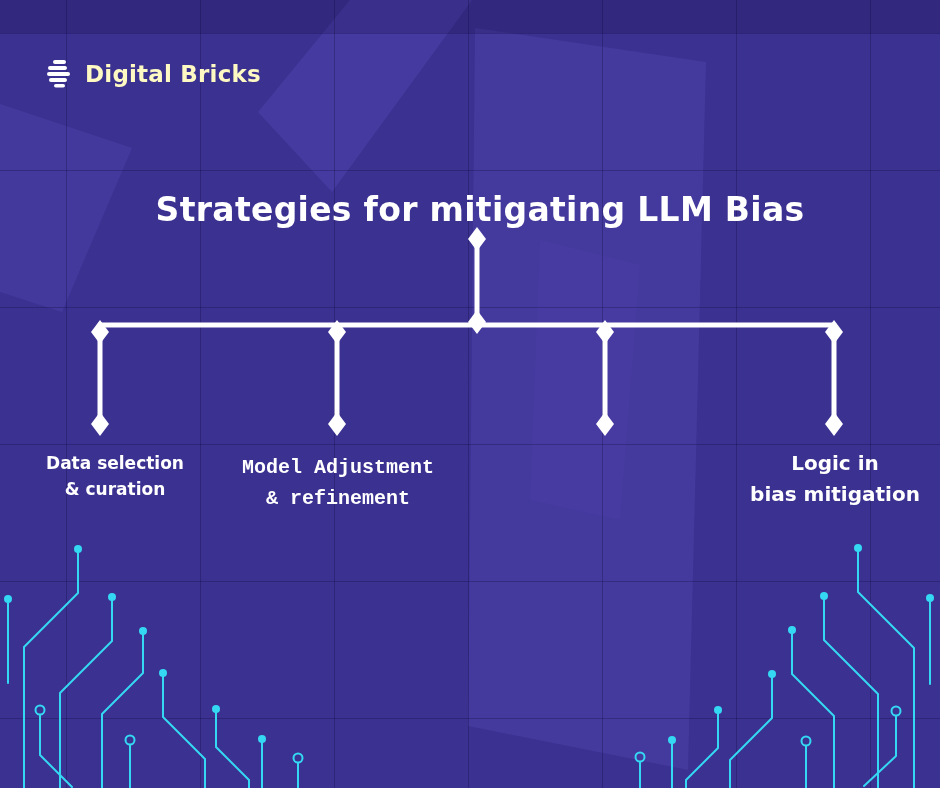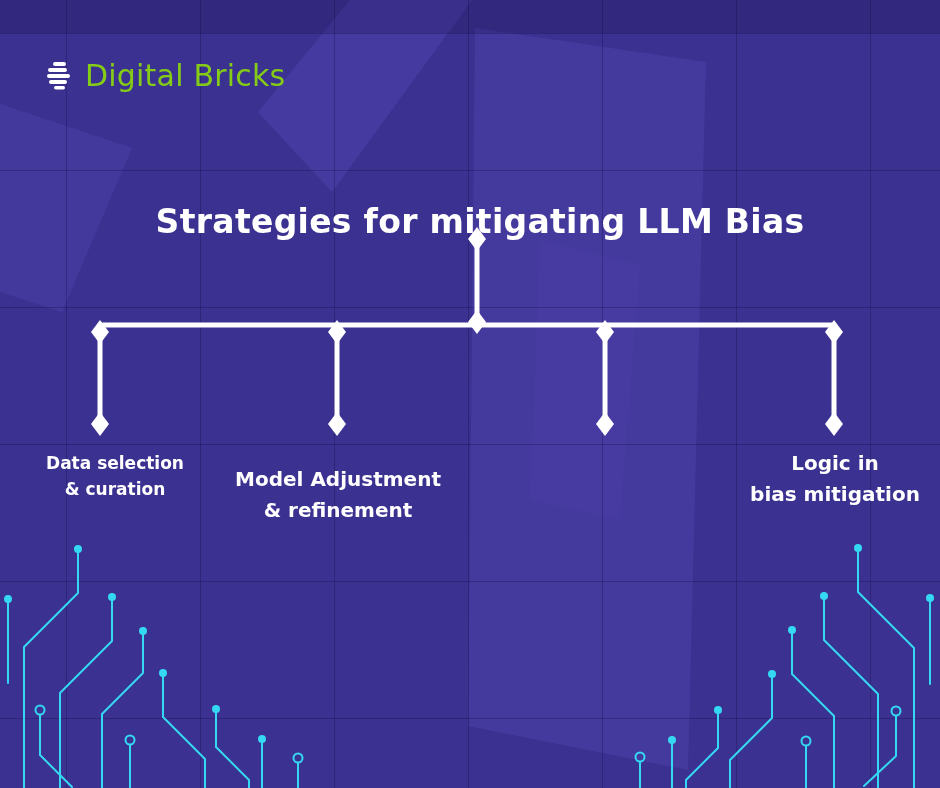--- a/index.html
+++ b/index.html
@@ -26,39 +26,39 @@
     position:absolute;top:0;left:0;right:0;height:33px;
     background:rgba(10,6,50,0.18);z-index:1;pointer-events:none;
   }
   .bg-shapes{position:absolute;inset:0;z-index:0;pointer-events:none;}
   
   .brand{
     position:absolute;left:44px;top:58px;z-index:4;
     display:flex;align-items:center;gap:11px;
   }
   .brand-name{
-    color:#84cc16;font-size:30px;font-weight:400;letter-spacing:.2px;
+    color:#fef9c3;font-size:23px;font-weight:700;letter-spacing:.2px;
   }
   
   .title{
-    position:absolute;left:0;right:0;top:186px;margin:16px;z-index:3;
+    position:absolute;left:0;right:0;top:186px;margin:4px;z-index:3;
     text-align:center;color:#ffffff;font-size:33px;font-weight:700;
     letter-spacing:.3px;
     padding-left:20px;
   }
   
   .tree{position:absolute;inset:0;z-index:2;pointer-events:none;}
   
   .label{
     position:absolute;z-index:3;transform:translateX(-50%);
     color:#ffffff;font-weight:700;text-align:center;
     white-space:pre-line;line-height:1.55;width:240px;
   }
   .b1{left:115px;top:450px;font-size:17px;}
-  .b2{left:338px;top:464px;font-size:20px;}
+  .b2{left:338px;top:452px;font-size:20px;font-family:Liberation Mono, monospace;}
   .b3{left:605px;top:452px;font-size:20px;}
   .b4{left:835px;top:448px;font-size:20px;}
   
   .circuit{position:absolute;bottom:0;z-index:2;pointer-events:none;}
   .circuit.left{left:0;}
   .circuit.right{right:0;}
   .circuit path{stroke:#35d8f2;stroke-width:2;fill:none;stroke-linecap:round;stroke-linejoin:round;}
   .circuit circle.dot{fill:#35d8f2;stroke:none;}
   .circuit circle.ring{fill:none;stroke:#35d8f2;stroke-width:2;}
 </style>

